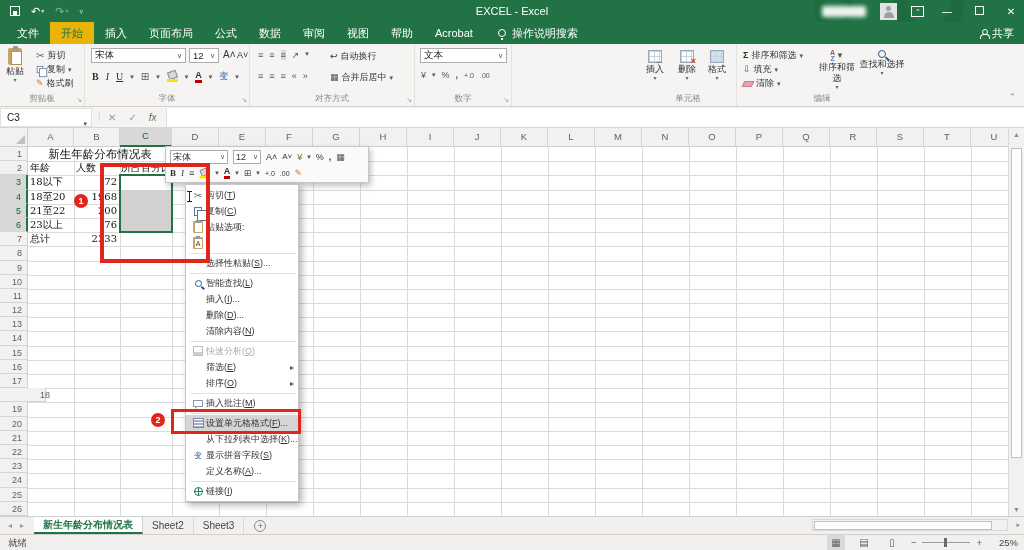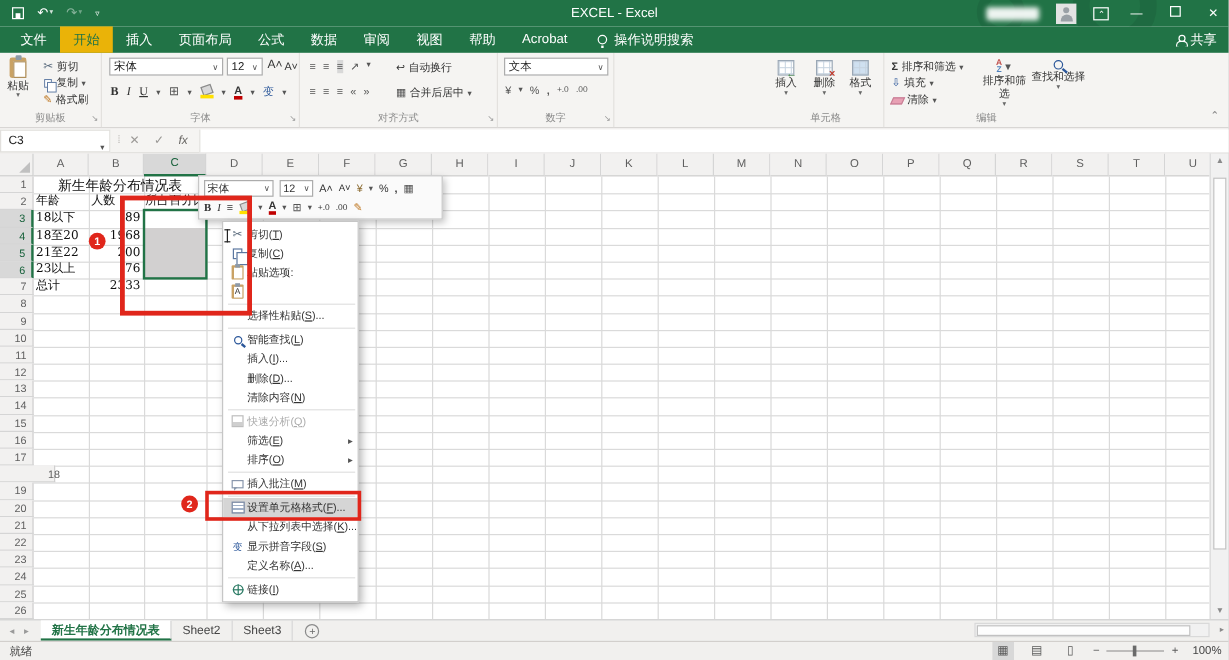--- a/index.html
+++ b/index.html
@@ -428,21 +428,21 @@
         <div class="ghl" style="left: 28px; width: 980px; top: 373.75px;"></div>
         <div class="ghl" style="left: 28px; width: 980px; top: 387.94px;"></div>
       </div>
       <div class="sel-fill" style="left: 120px; top: 61.57px; width: 52px; height: 42.57px;"></div>
       <div class="sel-range" style="left: 119px; top: 46.38px; width: 54px; height: 58.76px;"></div>
       <div class="gcell" style="left: 28px; top: 19px; width: 144px; height: 14.19px; text-align: center; font-size: 11.5px; line-height: 14.19px;">新生年龄分布情况表</div>
       <div class="gcell" style="left: 28px; top: 33.19px; width: 46px; height: 14.19px; text-align: left; padding-left: 2px;">年龄</div>
       <div class="gcell" style="left: 74px; top: 33.19px; width: 46px; height: 14.19px; text-align: left; padding-left: 2px;">人数</div>
       <div class="gcell" style="left: 120px; top: 33.19px; width: 52px; height: 14.19px; text-align: center;">所占百分比</div>
       <div class="gcell" style="left: 28px; top: 47.38px; width: 46px; height: 14.19px; text-align: left; padding-left: 2px;">18以下</div>
-      <div class="gcell" style="left: 74px; top: 47.38px; width: 46px; height: 14.19px; text-align: right; padding-right: 3px;">89</div>
+      <div class="gcell" style="left: 74px; top: 47.38px; width: 46px; height: 14.19px; text-align: right; padding-right: 3px;">72</div>
       <div class="gcell" style="left: 28px; top: 61.57px; width: 46px; height: 14.19px; text-align: left; padding-left: 2px;">18至20</div>
       <div class="gcell" style="left: 74px; top: 61.57px; width: 46px; height: 14.19px; text-align: right; padding-right: 3px;">1968</div>
       <div class="gcell" style="left: 28px; top: 75.76px; width: 46px; height: 14.19px; text-align: left; padding-left: 2px;">21至22</div>
       <div class="gcell" style="left: 74px; top: 75.76px; width: 46px; height: 14.19px; text-align: right; padding-right: 3px;">200</div>
       <div class="gcell" style="left: 28px; top: 89.95px; width: 46px; height: 14.19px; text-align: left; padding-left: 2px;">23以上</div>
       <div class="gcell" style="left: 74px; top: 89.95px; width: 46px; height: 14.19px; text-align: right; padding-right: 3px;">76</div>
       <div class="gcell" style="left: 28px; top: 104.14px; width: 46px; height: 14.19px; text-align: left; padding-left: 2px;">总计</div>
       <div class="gcell" style="left: 74px; top: 104.14px; width: 46px; height: 14.19px; text-align: right; padding-right: 3px;">2333</div>
       <div class="colh" style="left: 28px; width: 46px;">A</div>
       <div class="colh" style="left: 74px; width: 46px;">B</div>
@@ -665,17 +665,17 @@
       <span class="viewbtn active">▦</span>
       <span class="viewbtn">▤</span>
       <span class="viewbtn">▯</span>
       <div class="zoomctl">
         <span>−</span>
         <span class="ztrack">
             <span class="zthumb"></span>
           </span>
         <span>+</span>
       </div>
-      <span class="zoomlvl">100%</span>
+      <span class="zoomlvl">25%</span>
     </div>
   </div>
 
 </div>
 
 </body></html>

